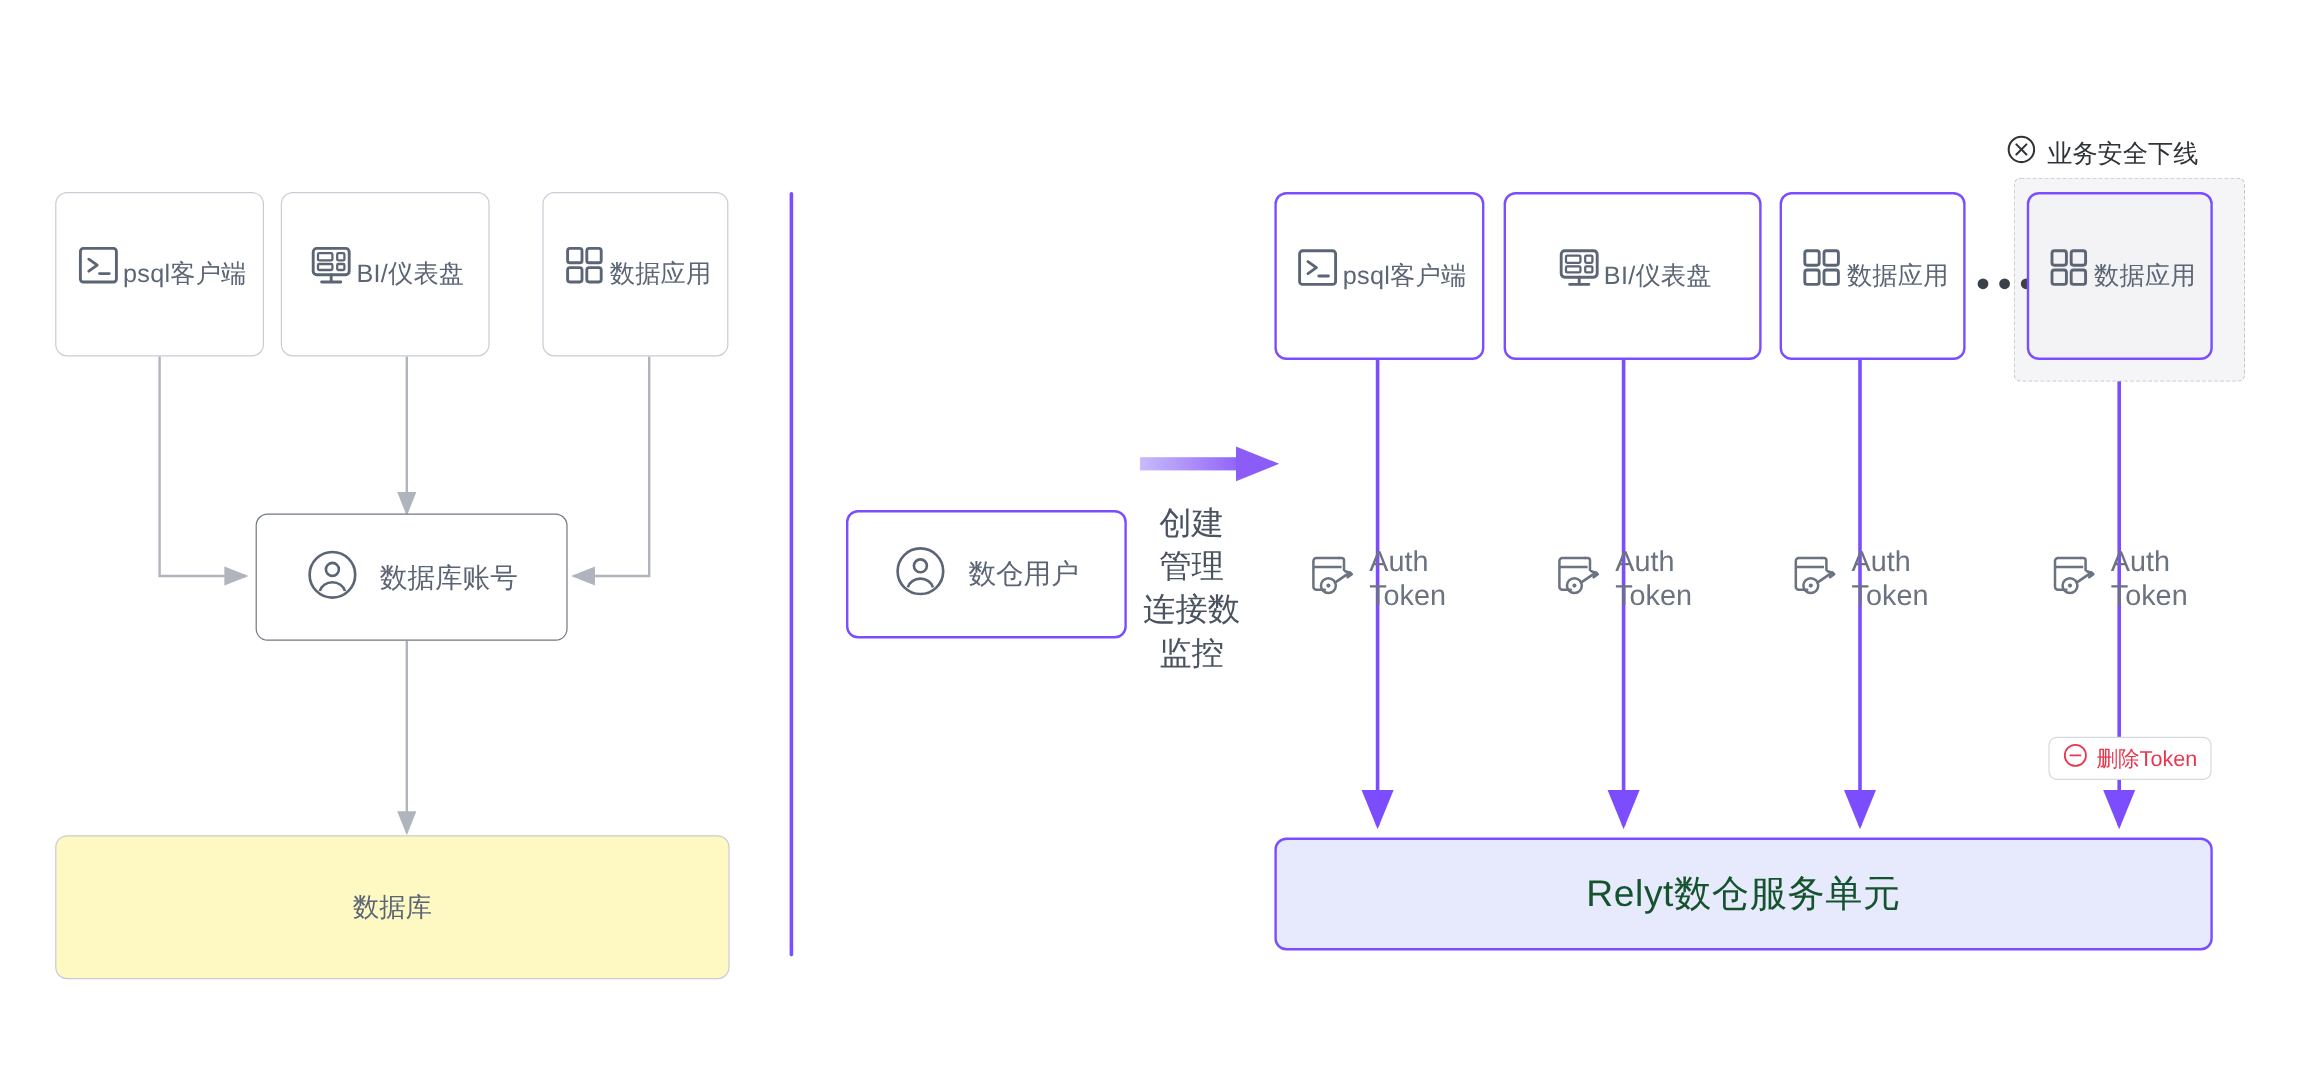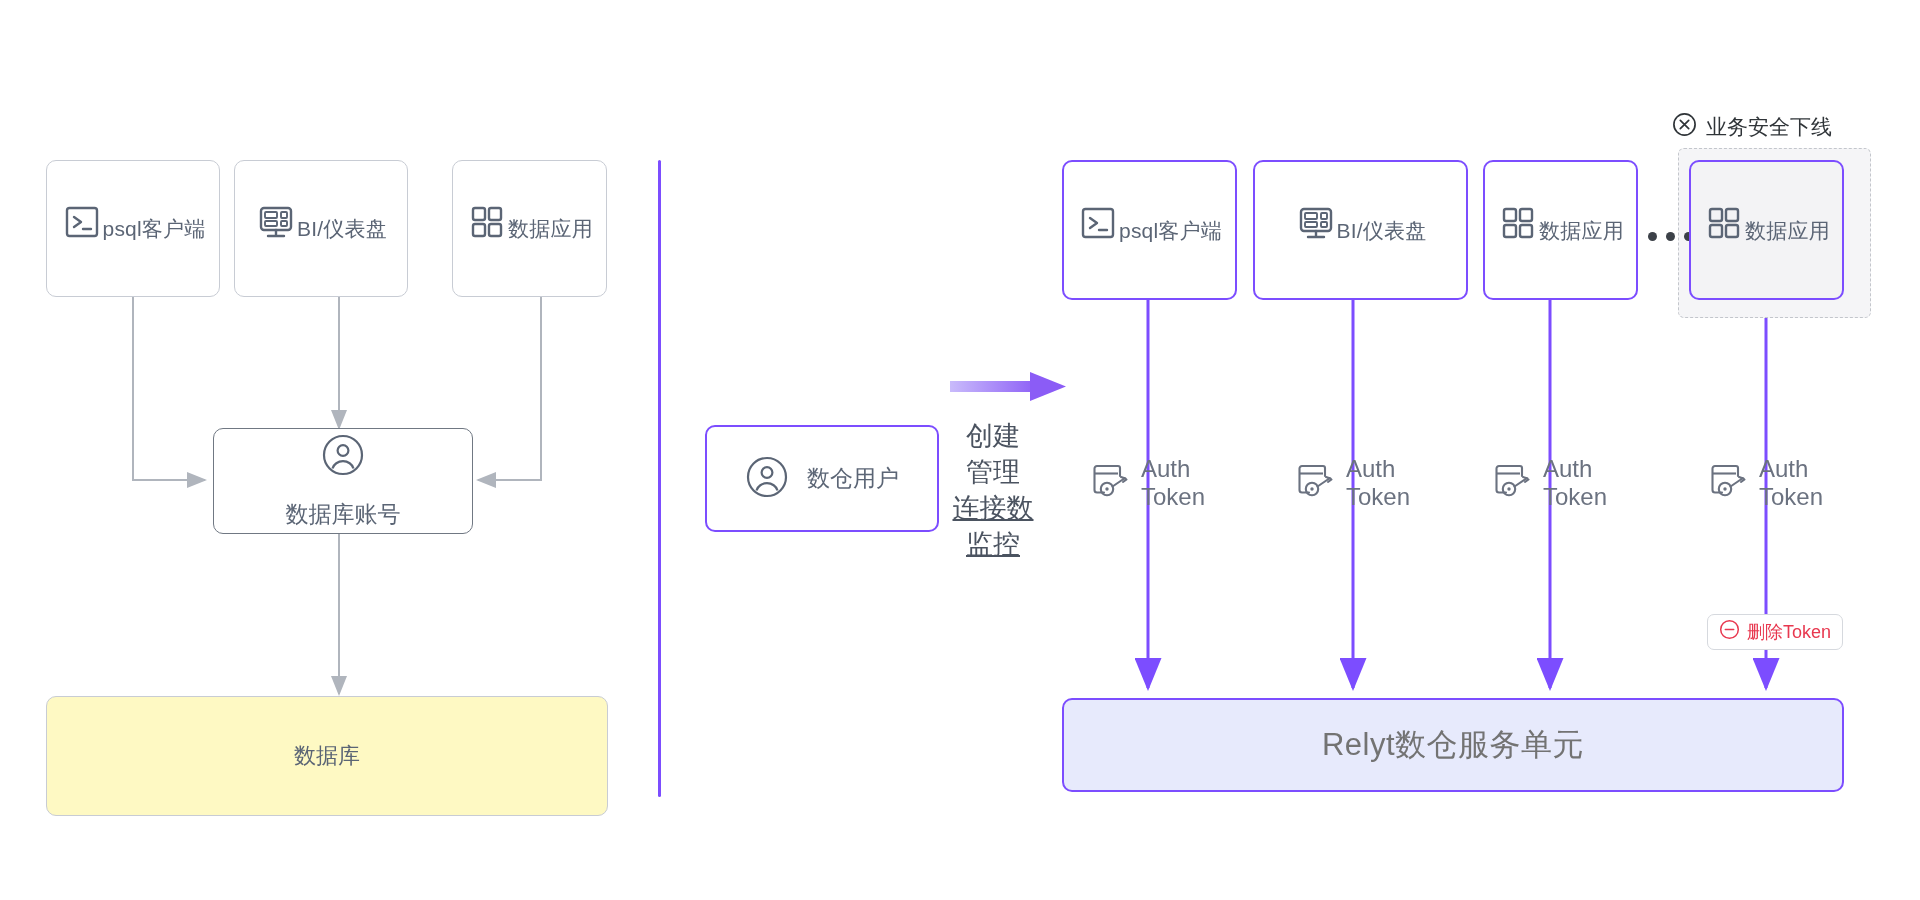--- a/index.html
+++ b/index.html
@@ -40,21 +40,21 @@
   }
   .wide.grey{border:1.6px solid #c8ccd4;background:#fef9c3;}
   .wide .wlbl{font-size:22px;color:#5b6575;}
 
   
   .urow{
     position:absolute;box-sizing:border-box;border-radius:10px;
     display:flex;align-items:center;justify-content:center;gap:18px;
     background:#fff;
   }
-  .urow.grey{border:1.6px solid #707883;flex-direction:column;}
+  .urow.grey{border:1.6px solid #707883;}
   .urow.purple{border:2px solid #7c4dff;}
   .urow .ulbl{font-size:23px;color:#5b6575;}
 
   
   .divider{
     position:absolute;width:3px;background:#7c4dff;border-radius:2px;
   }
 
   
   #wires{position:absolute;left:0;top:0;width:1920px;height:900px;pointer-events:none;}
@@ -84,21 +84,21 @@
     font-size:18px;color:#e8384f;white-space:nowrap;
   }
 
   
   .relyt{
     position:absolute;box-sizing:border-box;
     border:2px solid #7c4dff;border-radius:10px;
     background:#e7eafc;
     display:flex;align-items:center;justify-content:center;
   }
-  .relyt .rlbl{font-size:31px;color:#737373;letter-spacing:.5px;}
+  .relyt .rlbl{font-size:31px;color:#14532d;letter-spacing:.5px;}
 
   
   .alabel{
     position:absolute;text-align:center;font-size:27px;color:#4b5360;
     line-height:1.35;white-space:nowrap;
   }
   .dots{position:absolute;display:flex;gap:9px;align-items:center;}
   .dots i{width:9px;height:9px;border-radius:50%;background:#3c4148;display:block;}
 </style>
 </head>
@@ -202,21 +202,21 @@
       </svg>
     </span>
     <span class="ulbl">数仓用户</span>
   </div>
 
   <div class="alabel" style="left:948px;top:418px;width:90px;">
     <div>创建</div>
     <div>管理</div>
   </div>
 
-  <div class="alabel" style="left:948px;top:490px;width:90px;text-decoration:underline;">
+  <div class="alabel" style="left:948px;top:490px;width:90px;">
     <div>连接数</div>
     <div>监控</div>
   </div>
 
   <div class="anno" style="left:1672px;top:112px;">
     <span>
       <svg width="25" height="25" viewBox="0 0 25 25">
         <circle cx="12.5" cy="12.5" r="10.6" fill="none" stroke="#2f3438" stroke-width="1.7"></circle>
         <path d="M8.3 8.3 L16.7 16.7 M16.7 8.3 L8.3 16.7" stroke="#2f3438" stroke-width="1.7" stroke-linecap="round"></path>
       </svg>

